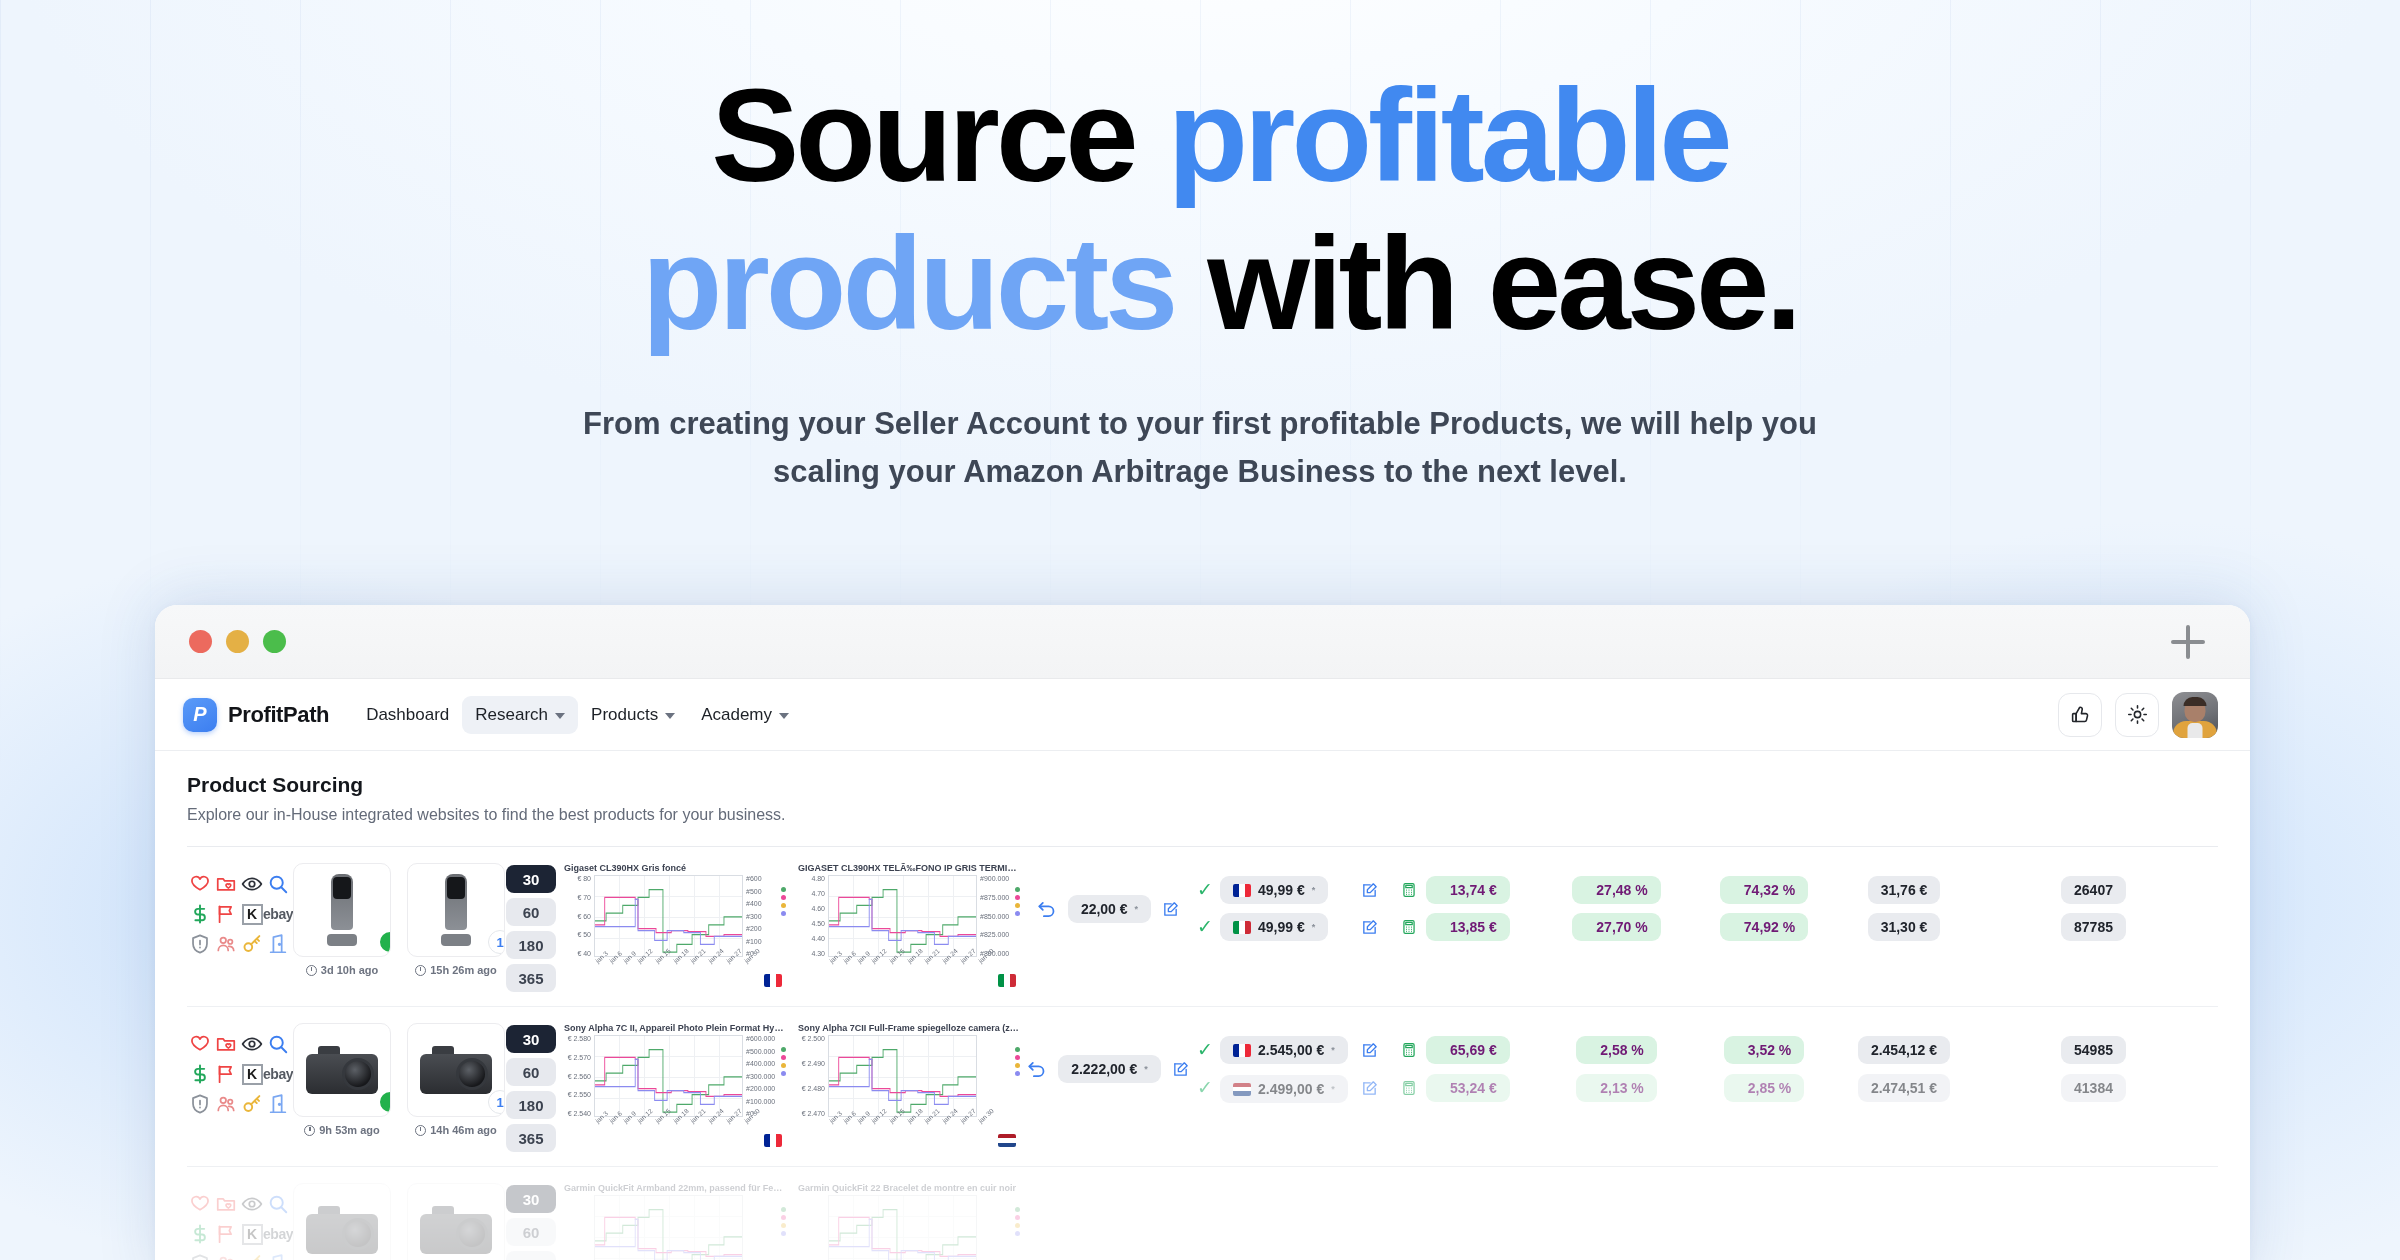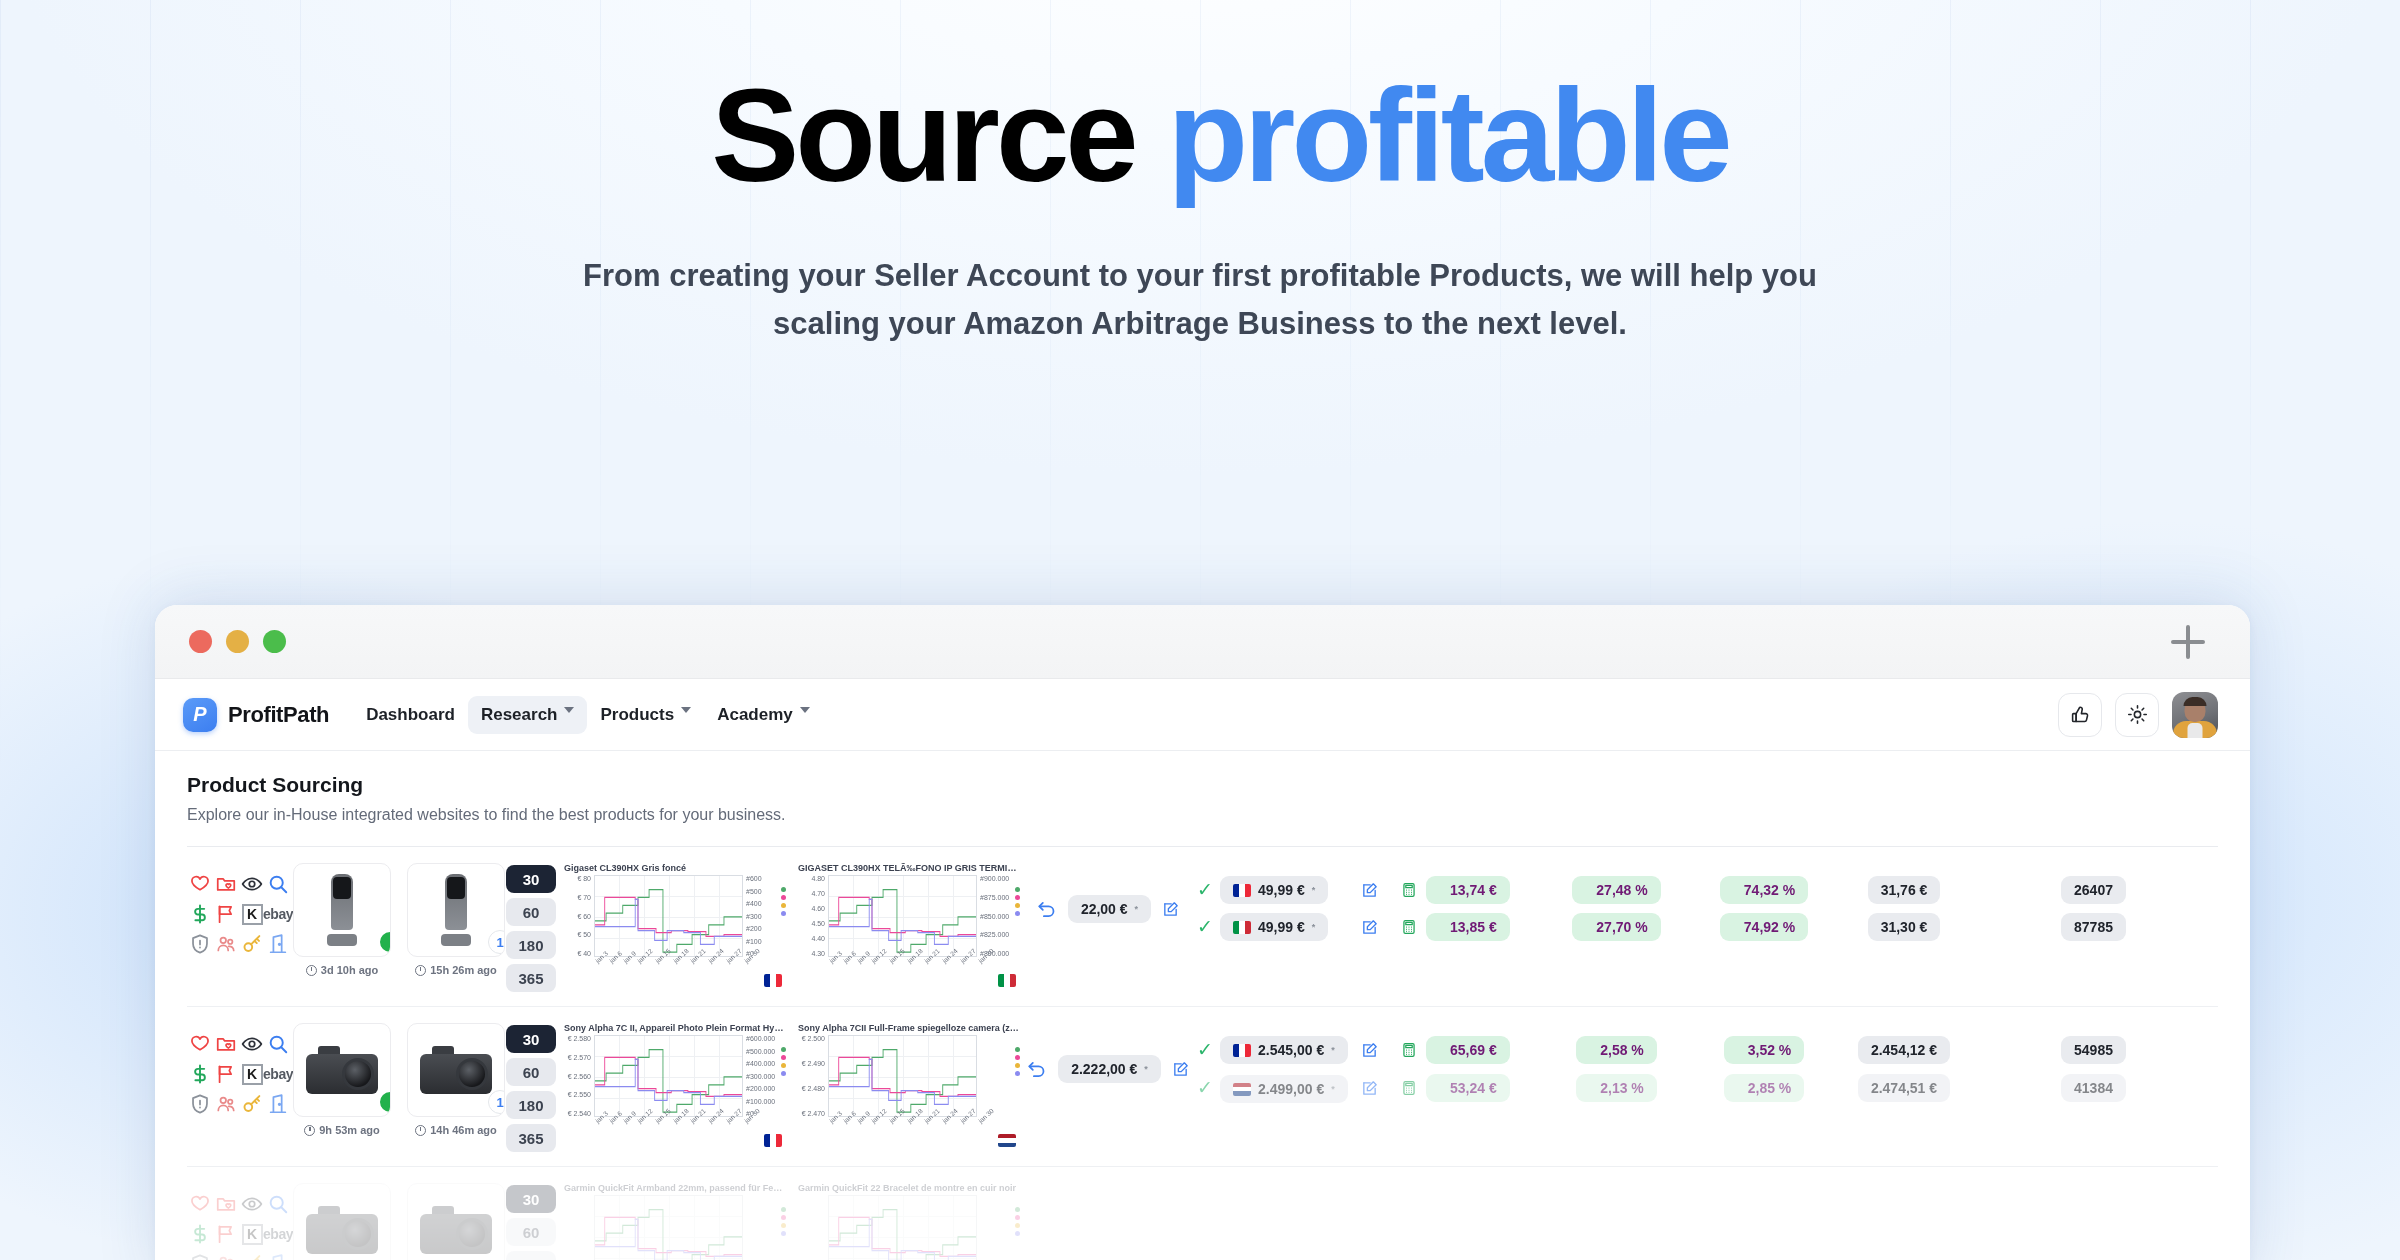--- a/index.html
+++ b/index.html
@@ -102,23 +102,23 @@
   #brand { display: flex; align-items: center; gap: 11px; margin-right: 24px; }
   #logo-mark {
     width: 34px; height: 34px; border-radius: 10px;
     background: linear-gradient(150deg,#5b9bf8,#3c7ef0);
     display: flex; align-items: center; justify-content: center;
     color: #fff; font-size: 20px; font-weight: 700; font-style: italic;
     box-shadow: 0 2px 5px rgba(60,126,240,.35);
   }
   #brand-name { font-size: 22px; font-weight: 600; color: #121418; letter-spacing: -.4px; }
   .navlink {
-    font-size: 17px; color: #1d2127; font-weight: 700;
+    font-size: 17px; color: #1d2127; font-weight: 400;
     padding: 9px 13px; border-radius: 9px;
-    display: flex; align-items: flex-start; gap: 7px; cursor: pointer;
+    display: flex; align-items: center; gap: 7px; cursor: pointer;
     white-space: nowrap;
   }
   .navlink.active { background: #eef1f6; }
   .chev {
     width: 0; height: 0; border-left: 5px solid transparent;
     border-right: 5px solid transparent; border-top: 6px solid #6b7280;
     margin-top: 2px;
   }
   #nav-right { margin-left: auto; display: flex; align-items: center; gap: 13px; }
   .iconbtn {
@@ -331,20 +331,21 @@
 <body>
 
 <div id="bg-wash"></div>
 <div id="bg-grid"></div>
 <div id="bg-glow-left"></div>
 <div id="bg-glow-right"></div>
 
 <div id="hero">
   <div id="hero-title">
     <div><span>Source </span><span class="hl-a">profitable</span></div>
+    <div><span class="hl-b">products</span><span> with ease.</span></div>
   </div>
   <div id="hero-sub">
     <div>From creating your Seller Account to your first profitable Products, we will help you</div>
     <div>scaling your Amazon Arbitrage Business to the next level.</div>
   </div>
 </div>
 
 <div id="window">
 
   <div id="titlebar">

